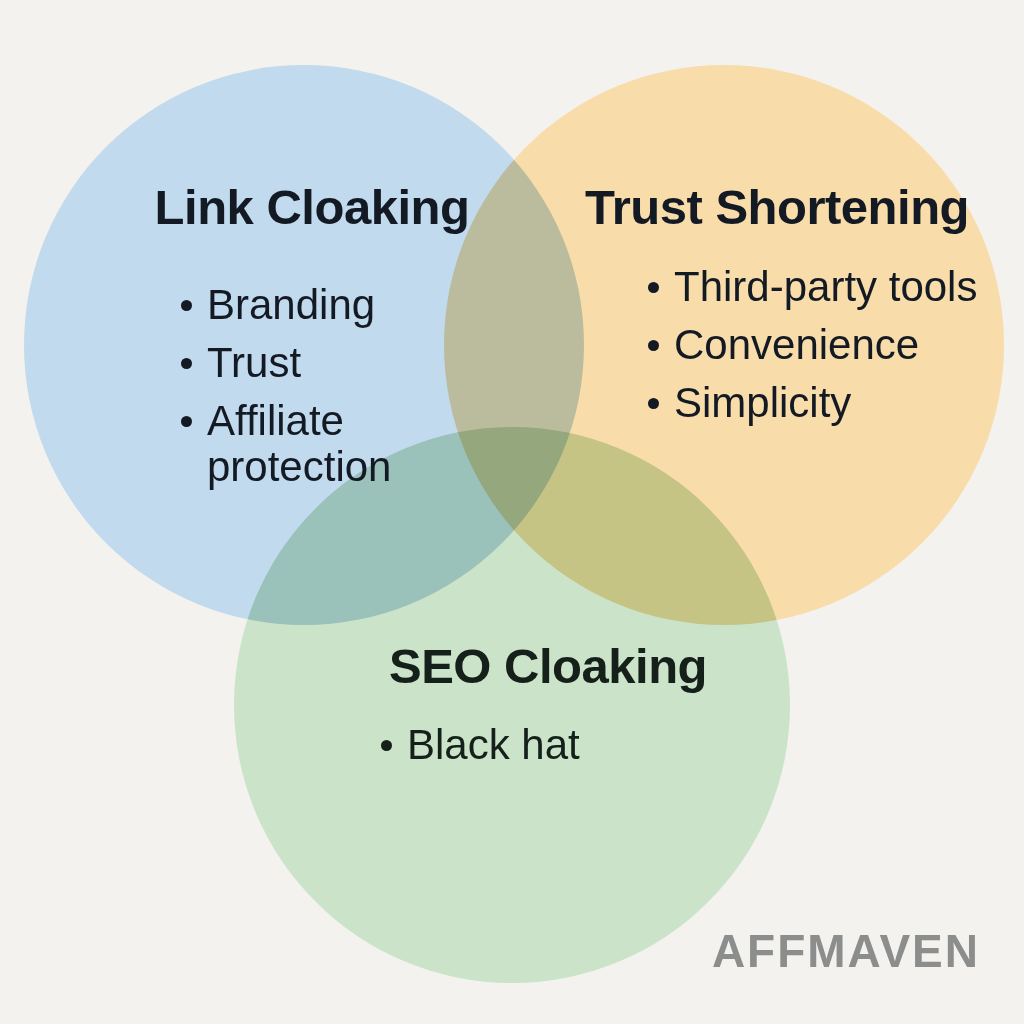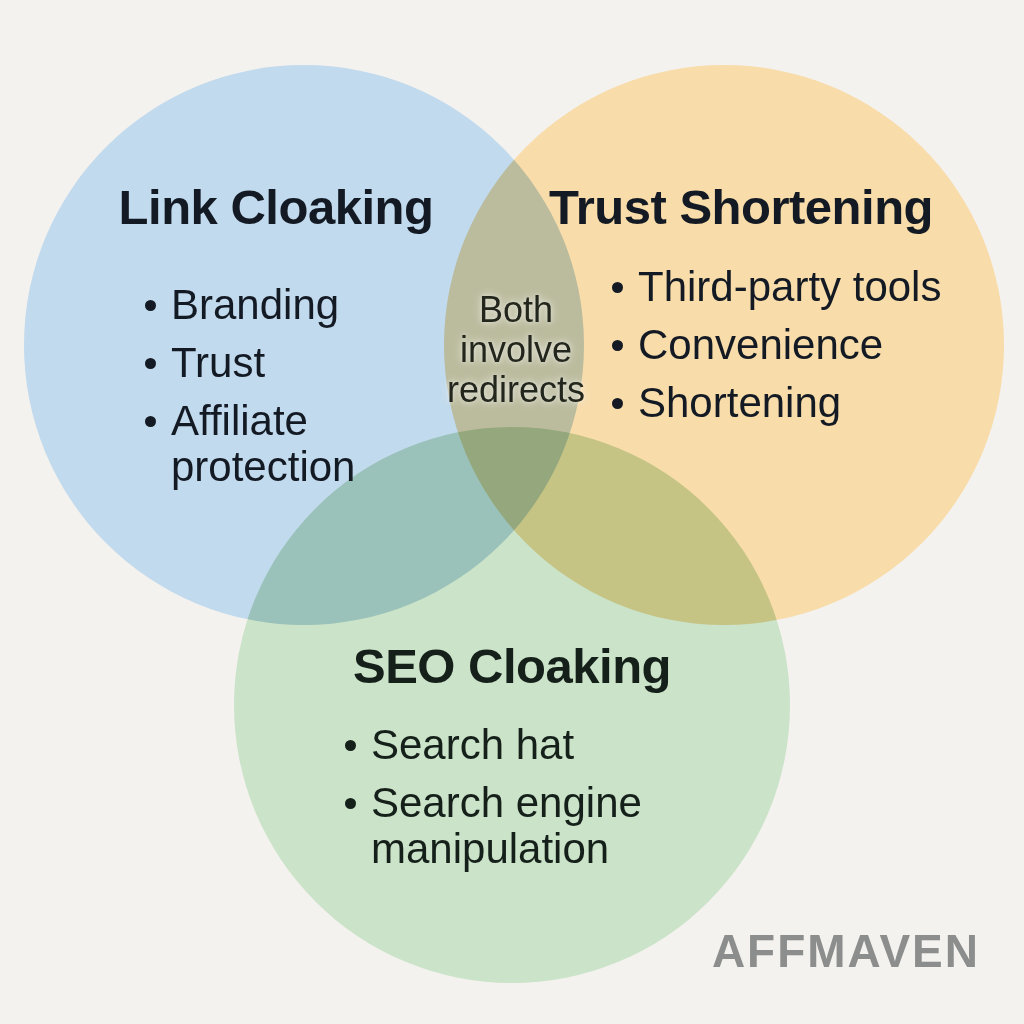--- a/index.html
+++ b/index.html
@@ -8,21 +8,21 @@
     width:1024px;height:1024px;
     overflow:hidden;
     font-family:"Liberation Sans", sans-serif;
   }
   .circles-layer{position:absolute;inset:0;isolation:isolate;}
   .circle{position:absolute;border-radius:50%;mix-blend-mode:multiply;}
   .c-blue{left:24px;top:65px;width:560px;height:560px;}
   .c-orange{left:444px;top:65px;width:560px;height:560px;}
   .c-green{left:234px;top:427px;width:556px;height:556px;}
 
-  .text-layer{position:absolute;inset:0;}
+  .text-layer{position:absolute;inset:0;margin-left:36px;}
   .title{
     position:absolute;
     font-weight:700;
     font-size:49px;
     letter-spacing:-0.5px;
     white-space:nowrap;
     text-align:center;
   }
   .t-left{left:76px;top:179px;width:400px;}
   .t-right{left:541px;top:179px;width:400px;}
@@ -102,33 +102,28 @@
       <div class="item">
         <span class="dot"></span>
         <span class="item-text">Third-party tools</span>
       </div>
       <div class="item">
         <span class="dot"></span>
         <span class="item-text">Convenience</span>
       </div>
       <div class="item">
         <span class="dot"></span>
-        <span class="item-text">Shortening</span>
+        <span class="item-text">Simplicity</span>
       </div>
     </div>
 
     <div class="list l-bottom bottom-text" style="color: rgb(21, 32, 26);">
       <div class="item">
         <span class="dot"></span>
-        <span class="item-text">Search hat</span>
-      </div>
-      <div class="item">
-        <span class="dot"></span>
-        <span class="item-text">Search engine manipulation</span>
+        <span class="item-text">Black hat</span>
       </div>
     </div>
 
-    <div class="center-label" style="color: rgb(35, 38, 29);">Both involve redirects</div>
 
     <div class="watermark" style="color: rgb(139, 142, 140);">AFFMAVEN</div>
 
   </div>
 </div>
 
 </body></html>

